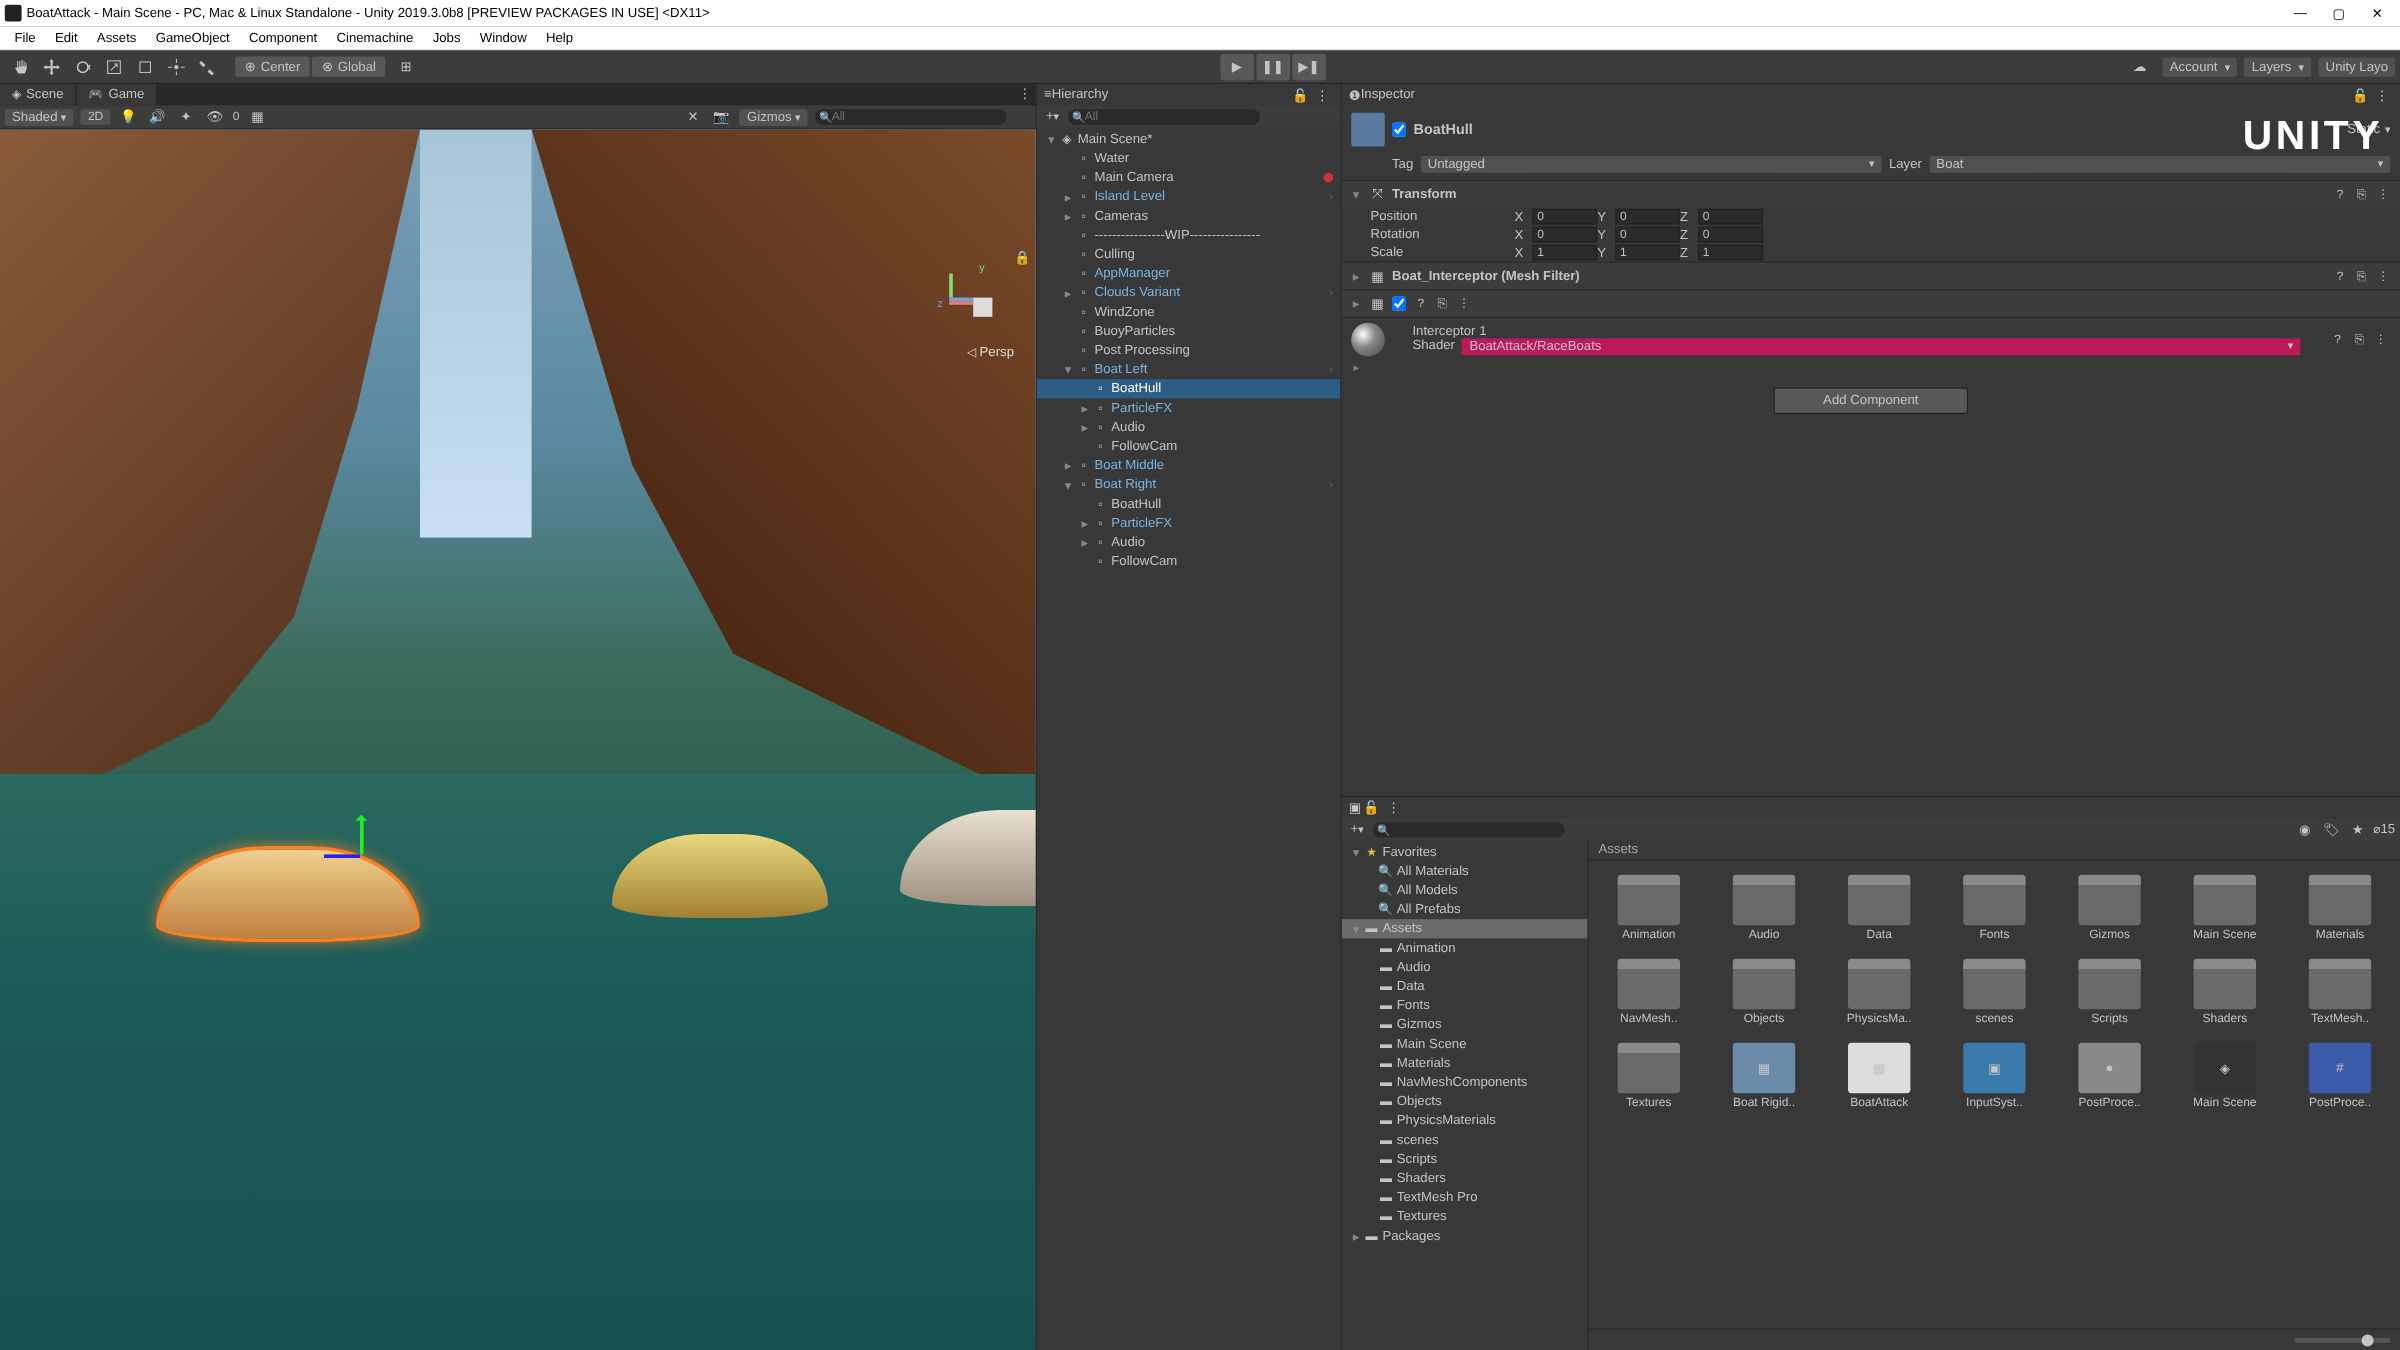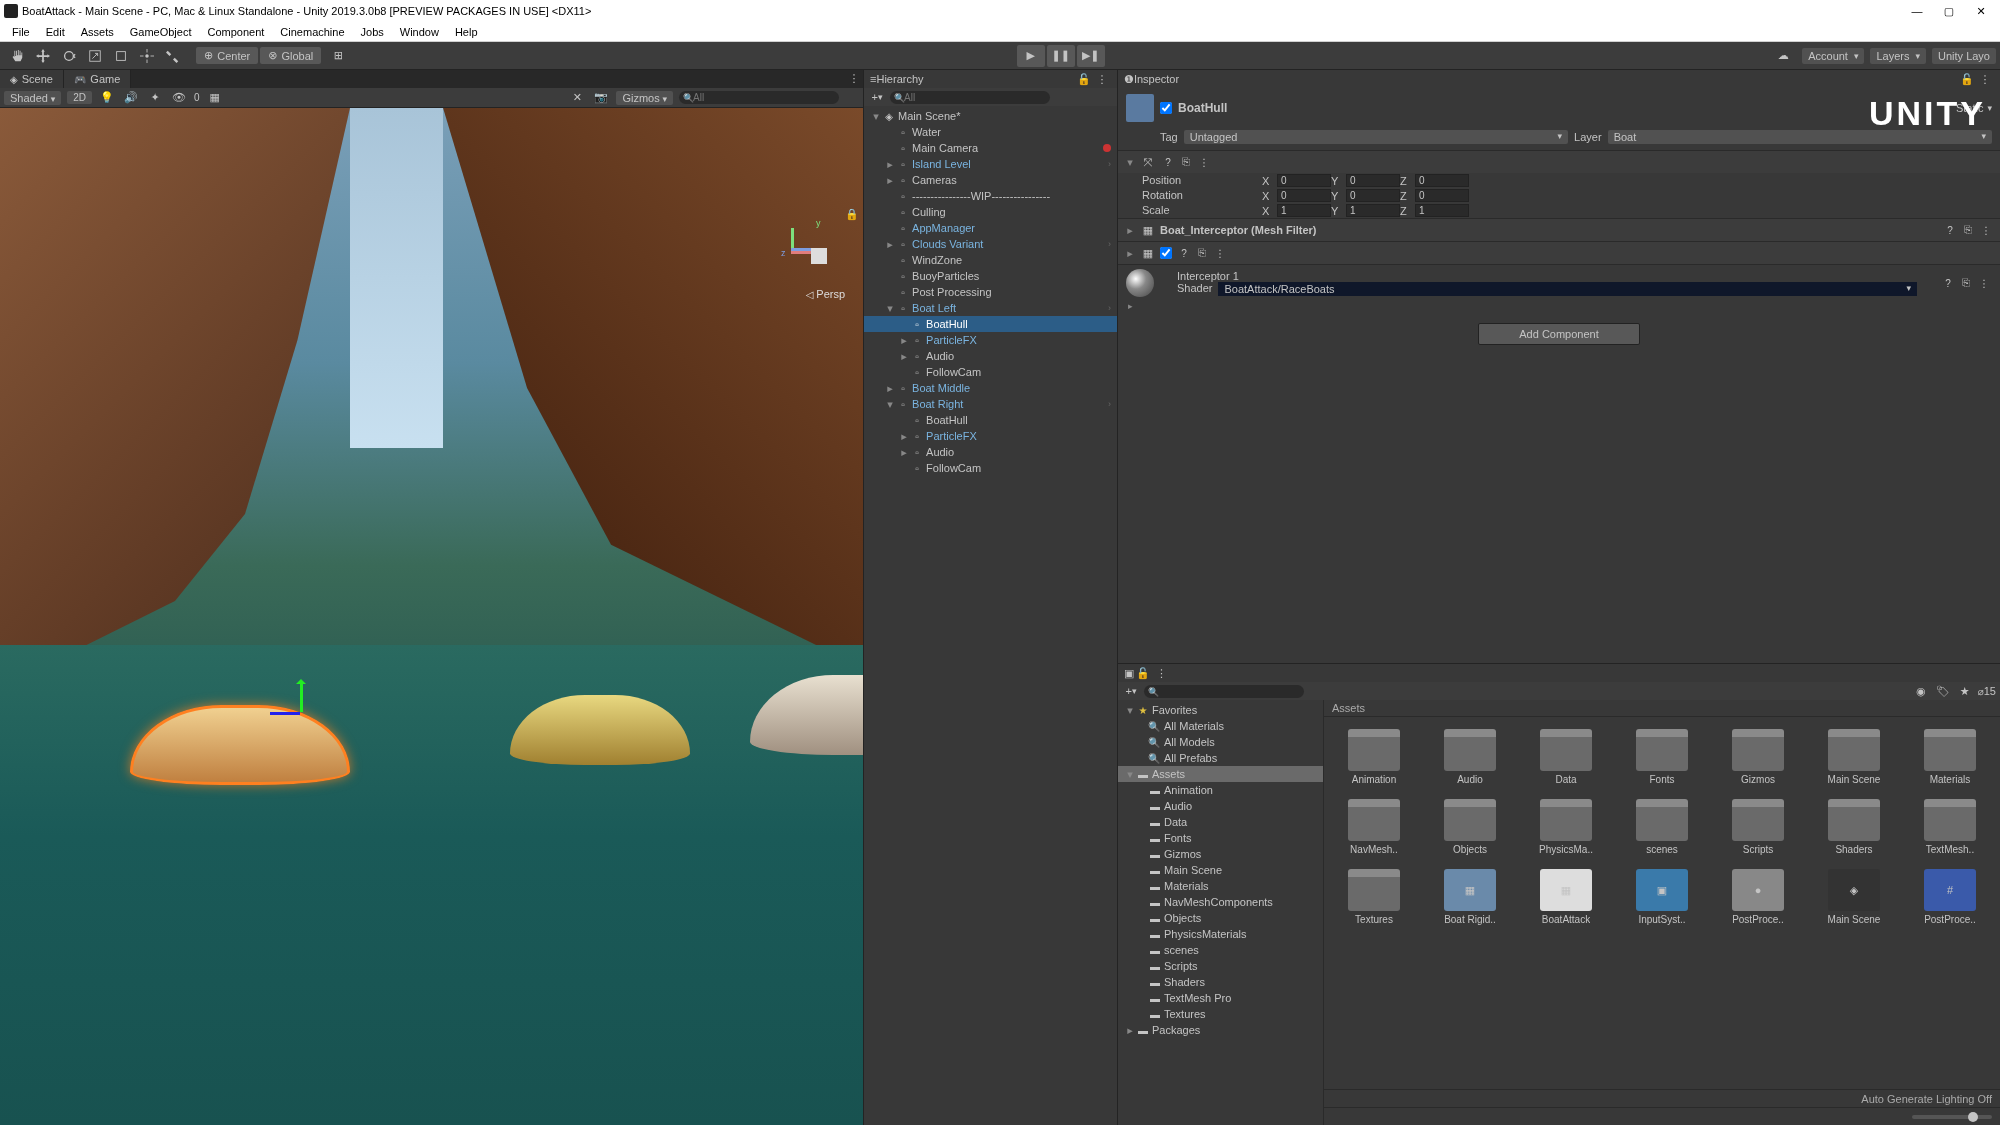--- a/index.html
+++ b/index.html
@@ -98,21 +98,21 @@
 .comp-act { width: 16px; height: 14px; display: flex; align-items: center; justify-content: center; cursor: pointer; font-size: 10px; }
 .vec-row { display: flex; align-items: flex-start; padding: 1px 8px 1px 24px; font-size: 10px; }
 .vec-label { width: 120px; }
 .vec-f { display: flex; align-items: center; gap: 3px; }
 .vec-f .axl { width: 12px; }
 .vec-f input { width: 54px; background: #2a2a2a; border: 1px solid #222; color: #c4c4c4; font-size: 10px; padding: 0 3px; outline: none; }
 .mat-row { display: flex; align-items: center; padding: 4px 8px; gap: 23px; }
 .mat-thumb { width: 28px; height: 28px; border-radius: 50%; background: radial-gradient(circle at 35% 35%, #fff, #888 40%, #444); }
 .mat-info { flex: 1; font-size: 10px; }
 .mat-info .shader-row { display: flex; gap: 6px; margin-top: 0; }
-.mat-info .shader-dd { background: #0f172a; padding: 1px 6px; flex: 1; }
+.mat-info .shader-dd { background: #be185d; padding: 1px 6px; flex: 1; }
 .add-comp { display: flex; justify-content: center; padding: 12px; }
 .add-comp button { background: #585858; color: #c4c4c4; border: 1px solid #222; padding: 4px 40px; font-size: 11px; cursor: pointer; border-radius: 2px; }
 
 
 .project-panel { flex: 1; display: flex; flex-direction: column; }
 .proj-search { height: 18px; background: #3c3c3c; display: flex; align-items: center; padding: 0 4px; gap: 4px; }
 .proj-body { flex: 1; display: flex; background: #383838; }
 .proj-tree { width: 206px; border-right: 1px solid #2a2a2a; overflow: auto; padding: 2px 0; }
 .proj-tree-row { display: flex; align-items: center; height: 16px; padding-left: 6px; cursor: pointer; font-size: 11px; }
 .proj-tree-row.sel { background: #6a6a6a; }
@@ -450,20 +450,21 @@
           <span>Tag</span>
           <div class="dd"><span>Untagged</span> <span class="chev" style="float:right">▾</span></div>
           <span>Layer</span>
           <div class="dd"><span>Boat</span> <span class="chev" style="float:right">▾</span></div>
         </div>
 
         <div class="component">
           <div class="comp-head">
             <span class="fold">▾</span>
             <span class="comp-ic">⤧</span>
+            <span class="comp-title">Transform</span>
             <div class="comp-actions">
               <div class="comp-act">?</div>
               <div class="comp-act">⎘</div>
               <div class="comp-act">⋮</div>
             </div>
           </div>
           <div class="vec-row">
               <span class="vec-label">Position</span>
             <div class="vec-f">
                 <span class="axl">X</span>
@@ -767,24 +768,20 @@
               </div>
               <div class="grid-item">
                 <div class="thumb " style="background: rgb(51, 51, 51);">◈</div>
                 <div class="lbl">Main Scene</div>
               </div>
               <div class="grid-item">
                 <div class="thumb " style="background: rgb(58, 90, 170);">#</div>
                 <div class="lbl">PostProce..</div>
               </div>
             </div>
-          <div class="proj-footer">
-            <div class="flex-spacer"></div>
-            <span>Auto Generate Lighting Off</span>
-          </div>
           <div class="proj-footer" style="justify-content:flex-end;">
             <div class="slider">
                 <div class="handle"></div>
               </div>
           </div>
         </div>
       </div>
     </div>
 
   </div>

